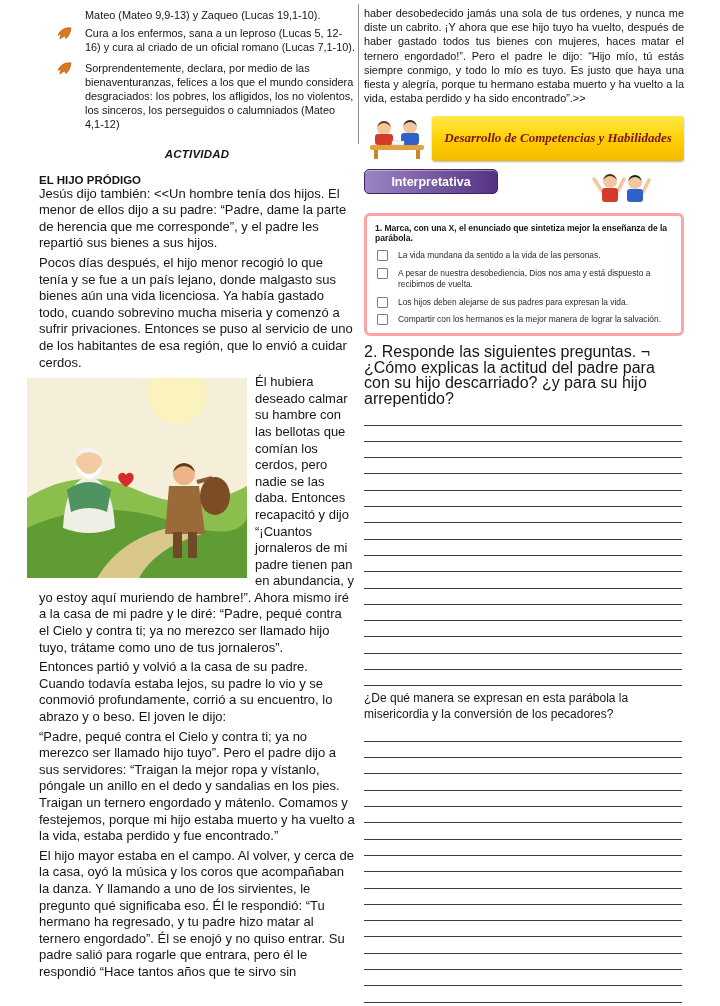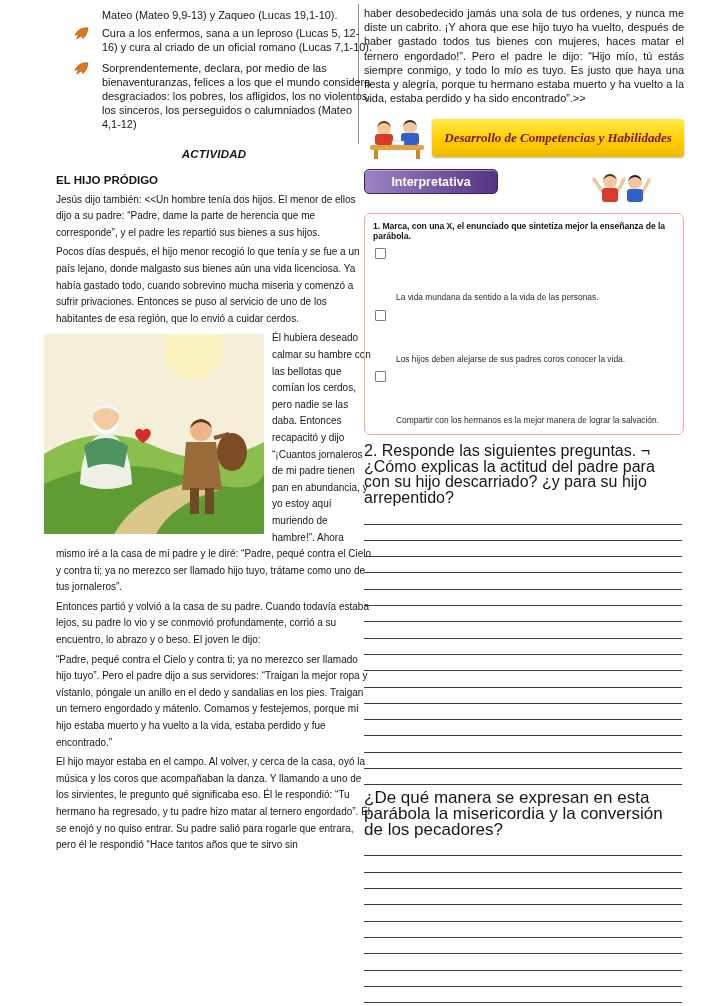--- a/index.html
+++ b/index.html
@@ -2,72 +2,72 @@
 <html><head>
 <meta charset="utf-8">
 <style>
   * { margin:0; padding:0; box-sizing:border-box; }
   html,body { background:#ffffff; }
   .page {
     position:relative; width:720px; height:1006px; margin:0 auto;
     background:#ffffff; overflow:hidden; color:#161616;
     font-family:"Liberation Sans","DejaVu Sans",sans-serif;
   }
-  .col-left  { position:absolute; left:56px;  top:8px; width:316px; }
+  .col-left  { position:absolute; left:39px;  top:8px; width:316px; }
   .col-right { position:absolute; left:364px; top:6px; width:320px; }
   .divider   { position:absolute; left:358px; top:4px; width:1px; height:140px; background:#8f8f8f; }
 
   .sm { font-size:10.9px; line-height:14.2px; }
-  .bt { font-size:10px; line-height:16.6px; }
+  .bt { font-size:13px; line-height:16.6px; }
   .justify { text-align:justify; }
 
   .hang { margin-left:46px; margin-bottom:3px; }
   .bullet-row { position:relative; margin:4px 0 6px 46px; }
   .bullet-icon { position:absolute; left:-28px; top:1px; width:15px; height:13px; }
   .bullet-icon svg { display:block; width:100%; height:100%; }
 
   .activity { font-size:11.5px; font-weight:bold; text-align:center; margin:16px 0 14px; letter-spacing:.2px;font-style:italic; }
-  .story-title { font-size:11.5px; font-weight:bold; margin:0 0 6px; }
+  .story-title { font-size:11.5px; font-weight:bold; margin:0 0 0; }
   .para { margin-bottom:3px; }
 
   .illustration { float:left; width:220px; height:200px; margin:4px 8px 2px -12px; }
   .illustration svg { display:block; width:100%; height:100%; }
 
   .banner-row { display:flex; align-items:center; height:46px; margin:10px 0 6px; }
   .kids1 { width:66px; height:46px; flex:none; }
   .kids1 svg, .kids2 svg { display:block; width:100%; height:100%; }
   .banner {
-    flex:1; height:38px; margin-left:2px; border-radius:3px;
+    flex:1; height:45px; margin-left:2px; border-radius:3px;
     background:linear-gradient(180deg,#ffe84a 0%,#fecf00 55%,#f2b900 100%);
     display:flex; align-items:center; justify-content:center;
     box-shadow:0 1px 2px rgba(0,0,0,.3);
   }
   .banner span {
     font-family:"Liberation Serif","DejaVu Serif",serif;
     font-style:italic; font-weight:bold; font-size:13px; color:#7a1414; white-space:nowrap;
   }
   .badge-row { display:flex; align-items:flex-start; height:44px; margin-bottom:2px; }
   .badge {
     width:134px; height:25px; margin-top:2px; border-radius:5px;
     background:linear-gradient(90deg,#9c84c4,#553283);
     border:1px solid #3d2363; box-shadow:inset 0 1px 0 rgba(255,255,255,.4);
     color:#ffffff; font-weight:bold; font-size:12.5px;
     display:flex; align-items:center; justify-content:center;
   }
   .kids2 { width:62px; height:44px; margin-left:92px; }
 
-  .qbox { border:1px solid #fca5a5; border-radius:6px; padding:7px 8px 6px; margin-bottom:8px; }
+  .qbox { border:3px solid #fca5a5; border-radius:6px; padding:7px 8px 6px; margin-bottom:8px; }
   .qtitle { font-size:8.6px; font-weight:bold; margin-bottom:7px; letter-spacing:-.05px; }
   .opt { display:flex; align-items:flex-start; margin-bottom:6px; }
   .opt:last-child { margin-bottom:1px; }
   .checkbox { flex:none; width:11px; height:11px; border:1px solid #7d7d7d; border-radius:1px; background:#fff; margin:0 10px 0 2px; }
-  .opt p { font-size:8.4px; line-height:11.5px; color:#2a2a2a;margin-top:44px; }
+  .opt p { font-size:8.4px; line-height:11.5px; color:#2a2a2a; }
 
   .qtext { font-size:16px; line-height:15.6px; margin:2px 0 3px; }
-  .qtext3 { font-size:17px; line-height:15.6px; margin:5px 0 3px; }
+  .qtext3 { font-size:12px; line-height:15.6px; margin:5px 0 3px; }
   .answer-line { height:16.3px; border-bottom:1px solid #3c3c3c; width:99.5%; }
 </style>
 </head>
 <body>
 
 <div class="page">
 
   <div class="divider"></div>
 
   <div class="col-left">
@@ -172,21 +172,25 @@
 
     <div class="qbox">
       <p class="qtitle">1.  Marca, con una X, el enunciado que sintetiza mejor la enseñanza de la parábola.</p>
 
       <div class="opt">
         <span class="checkbox"></span>
         <p>La vida mundana da sentido a la vida de las personas.</p>
       </div>
       <div class="opt">
         <span class="checkbox"></span>
-        <p>Los hijos deben alejarse de sus padres coros conocer la vida.</p>
+        <p>A pesar de nuestra desobediencia, Dios nos ama y está dispuesto a recibirnos de vuelta.</p>
+      </div>
+      <div class="opt">
+        <span class="checkbox"></span>
+        <p>Los hijos deben alejarse de sus padres para expresan la vida.</p>
       </div>
       <div class="opt">
         <span class="checkbox"></span>
         <p>Compartir con los hermanos es la mejor manera de lograr la salvación.</p>
       </div>
     </div>
 
     <p class="qtext">2. Responde las siguientes preguntas. ¬ ¿Cómo explicas la actitud del padre para con su hijo descarriado? ¿y para su hijo arrepentido?</p>
     <div class="lines">
         <div class="answer-line"></div>

